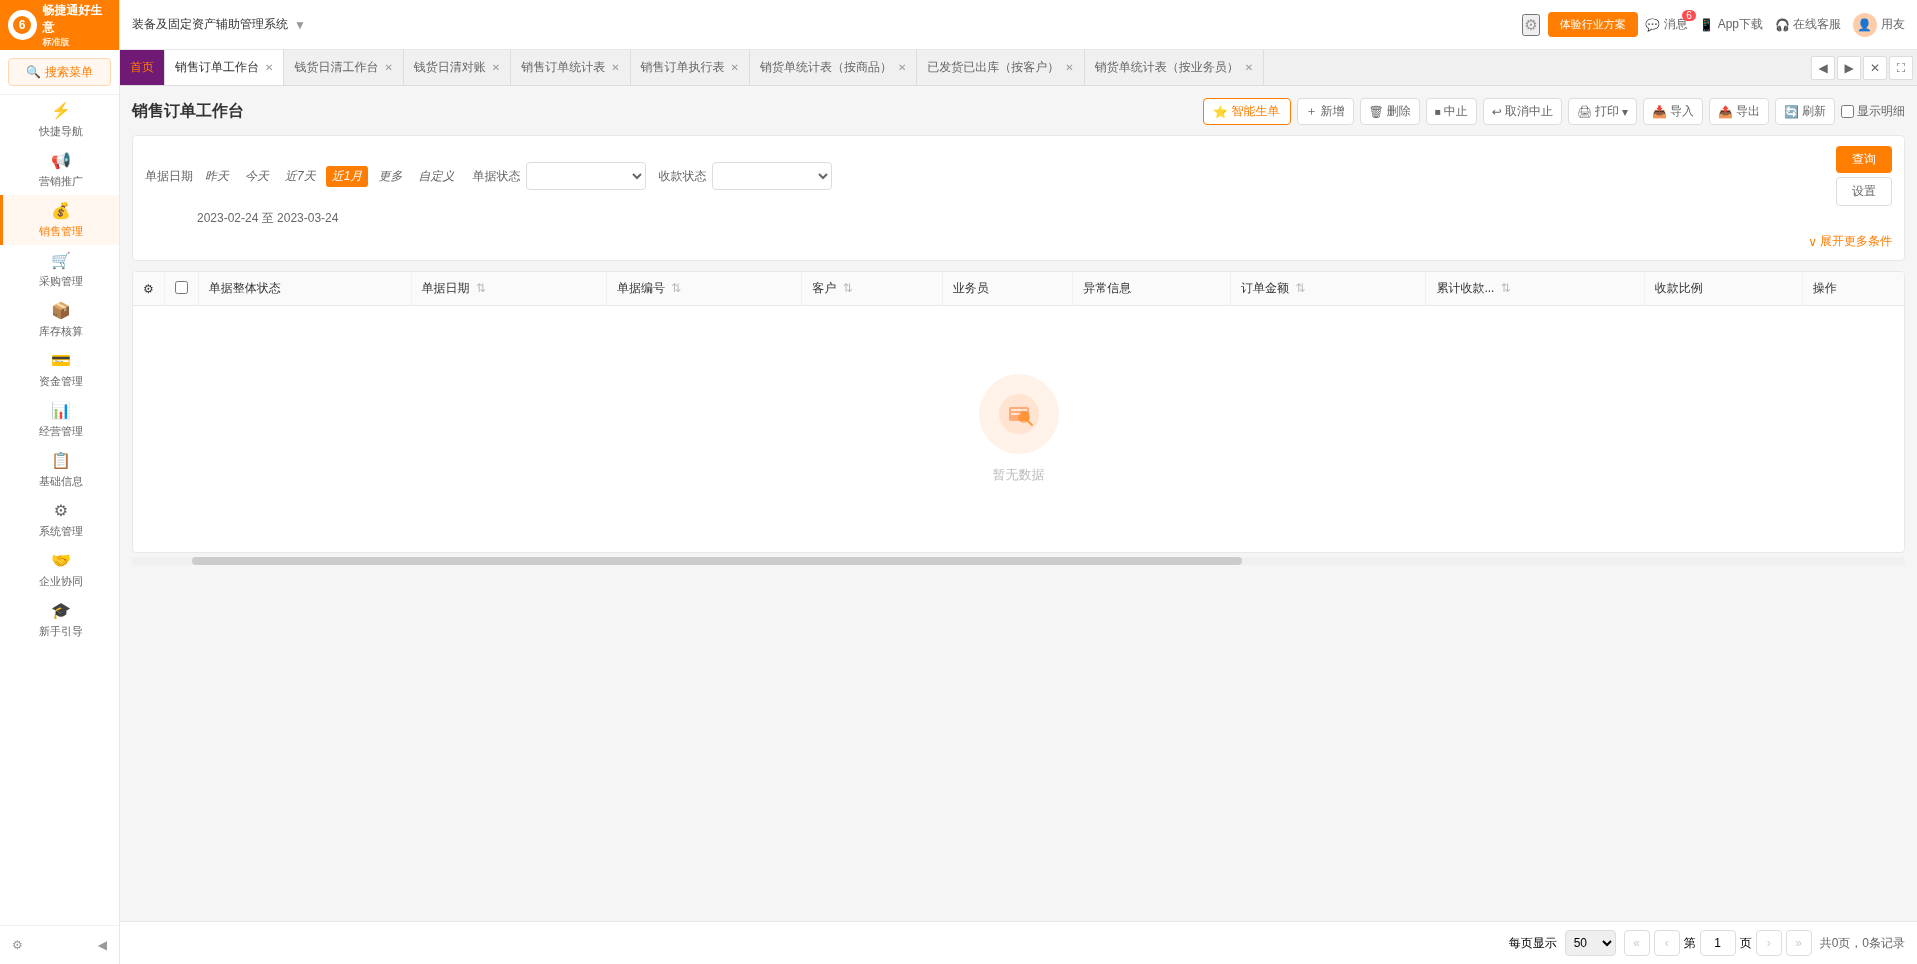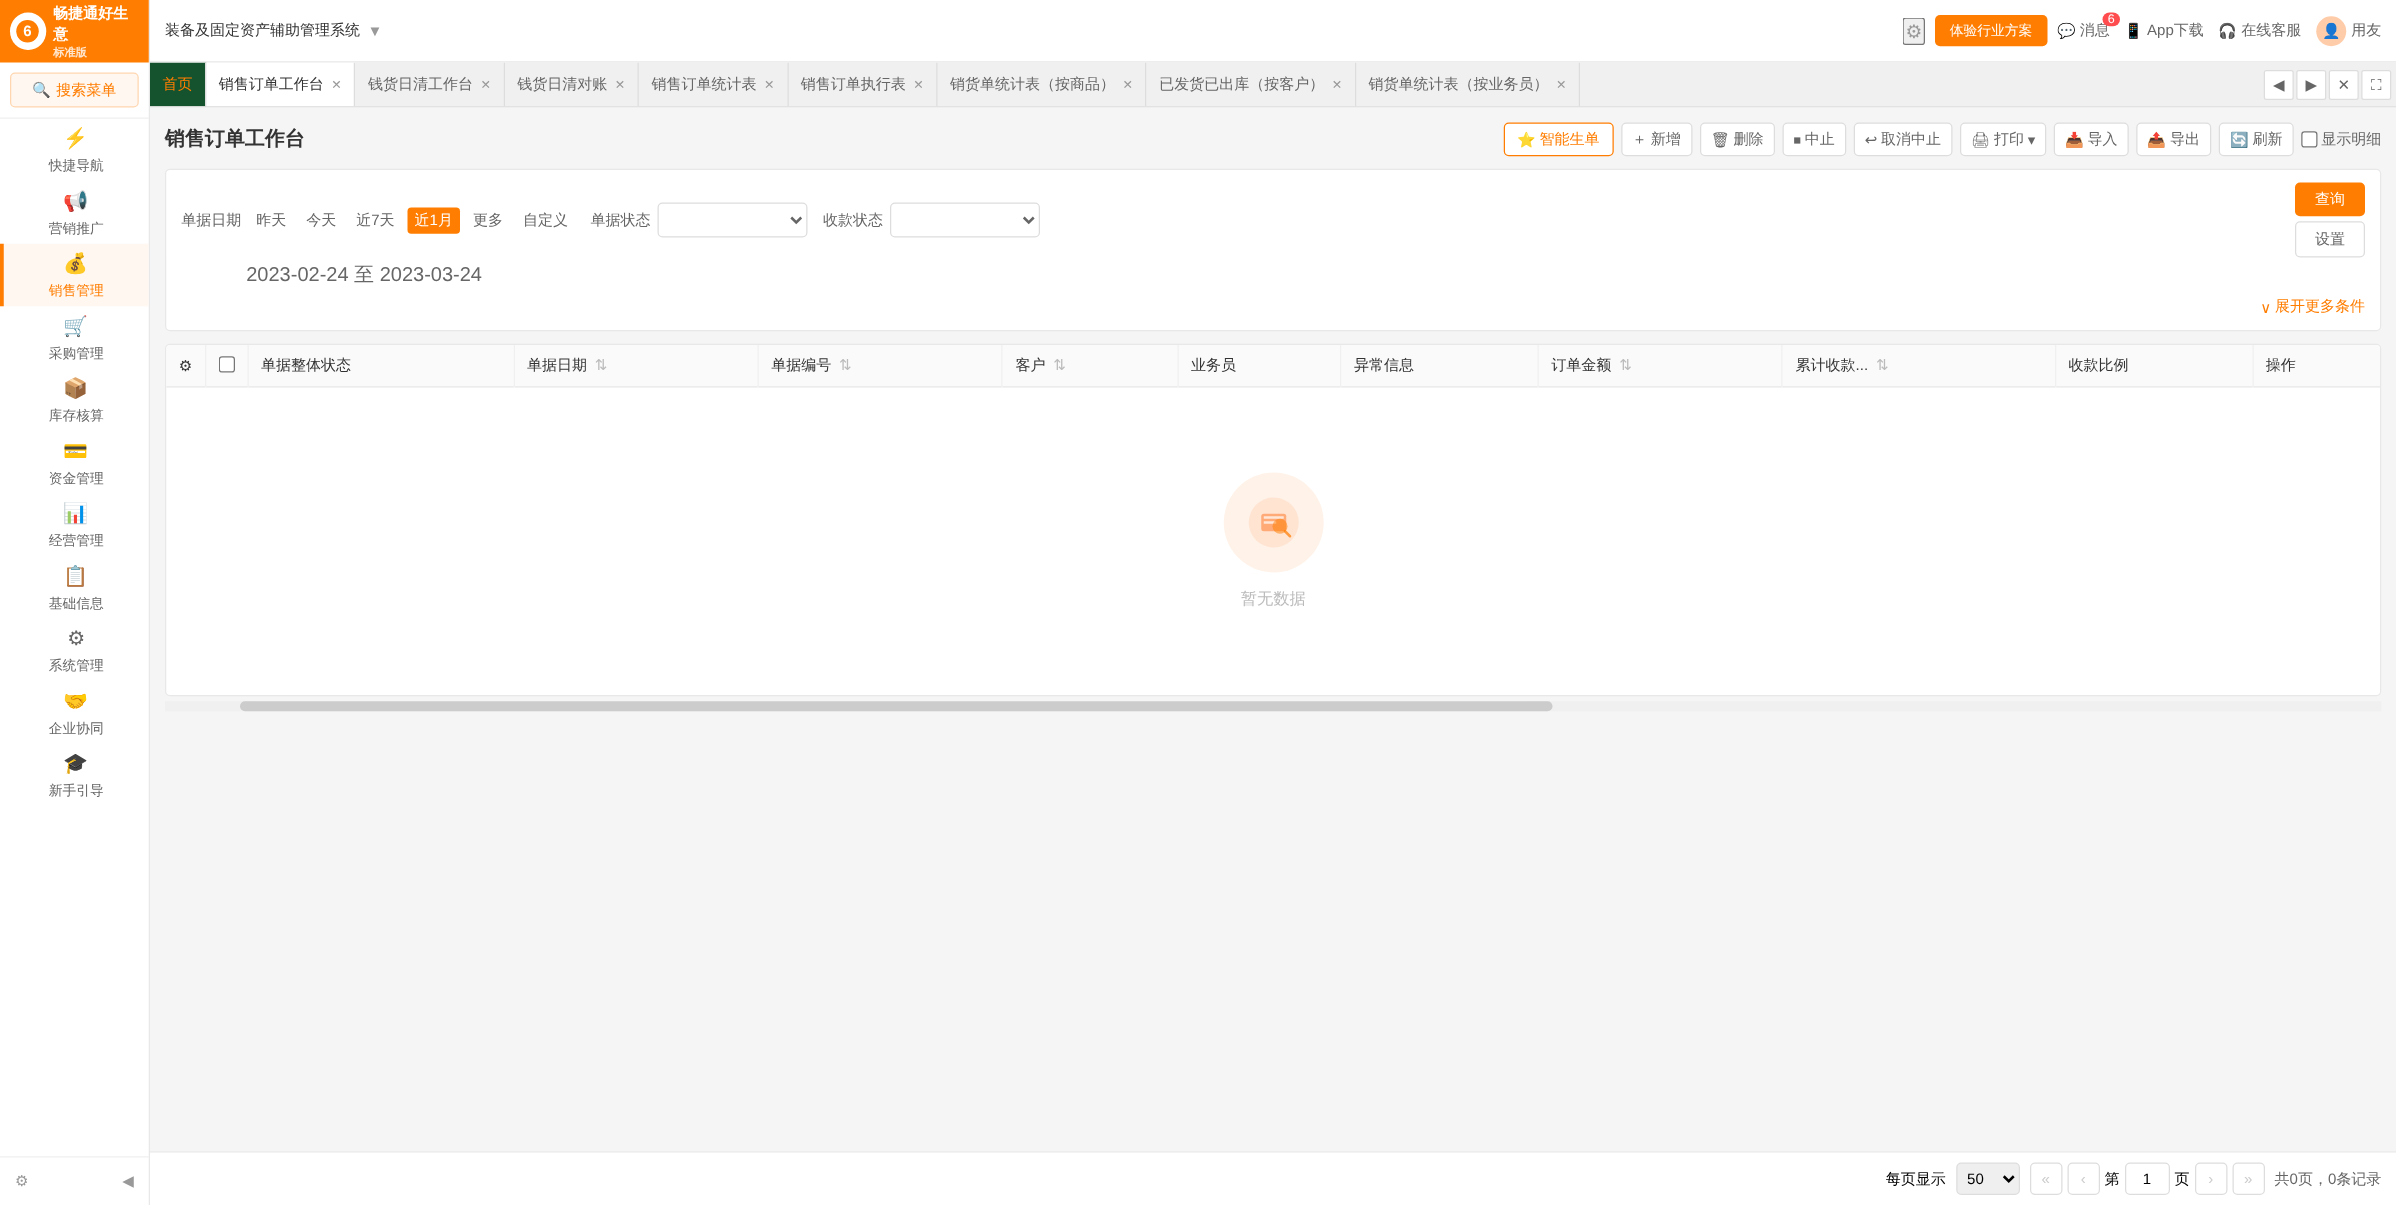--- a/index.html
+++ b/index.html
@@ -35,21 +35,21 @@
     .badge { background: #ff4d4f; color: white; border-radius: 10px; padding: 0 4px; font-size: 10px; position: absolute; top: -6px; right: -8px; }
     .topbar-link { cursor: pointer; display: flex; align-items: center; gap: 3px; color: #666; }
     .avatar-area { display: flex; align-items: center; gap: 4px; cursor: pointer; }
     .avatar { width: 24px; height: 24px; background: #ffccaa; border-radius: 50%; display: flex; align-items: center; justify-content: center; color: #ff7d00; font-size: 12px; }
 
     
     .tabbar { height: 36px; background: #f0f0f0; display: flex; align-items: center; overflow: hidden; flex-shrink: 0; border-bottom: 1px solid #ddd; }
     .tab { height: 100%; display: flex; align-items: center; padding: 0 10px; gap: 4px; cursor: pointer; color: #666; white-space: nowrap; border-right: 1px solid #ddd; font-size: 12px; position: relative; }
     .tab.active { background: white; color: #333; font-weight: 500; }
     .tab-close { color: #999; cursor: pointer; font-size: 10px; margin-left: 2px; }
-    .tab-home { background: #14532d; color: #ff7d00; font-weight: 500; }
+    .tab-home { background: #701a75; color: #ff7d00; font-weight: 500; }
     .tabbar-actions { display: flex; align-items: center; margin-left: auto; padding: 0 4px; gap: 2px; }
     .tabbar-action-btn { width: 24px; height: 24px; display: flex; align-items: center; justify-content: center; cursor: pointer; color: #666; border: 1px solid #ddd; border-radius: 2px; background: white; }
 
     
     .page-content { flex: 1; overflow: auto; padding: 12px; background: #f5f5f5; }
 
     
     .page-header { display: flex; align-items: center; justify-content: space-between; margin-bottom: 10px; }
     .page-title { font-size: 16px; font-weight: 600; color: #333; }
     .page-actions { display: flex; align-items: center; gap: 6px; }
@@ -62,23 +62,23 @@
     .subtab { padding: 4px 10px; cursor: pointer; color: #666; border-radius: 3px; white-space: nowrap; font-size: 12px; }
     .subtab.active { background: #fff7f0; color: #ff7d00; font-weight: 500; }
     .subtab-badge { background: #ff4d4f; color: white; border-radius: 10px; padding: 0 4px; font-size: 10px; margin-left: 2px; }
 
     
     .filter-area { background: white; border: 1px solid #e8e8e8; border-radius: 4px; padding: 10px 12px; margin-bottom: 10px; }
     .filter-row { display: flex; align-items: center; gap: 12px; flex-wrap: wrap; }
     .filter-item { display: flex; align-items: center; gap: 6px; }
     .filter-label { color: #666; white-space: nowrap; }
     .filter-date-group { display: flex; align-items: center; gap: 4px; }
-    .filter-date-btn { padding: 2px 6px; cursor: pointer; color: #666; border-radius: 3px; border: none; background: none; font-size: 12px; }
+    .filter-date-btn { padding: 2px 6px; cursor: pointer; color: #666; border-radius: 3px; border: none; background: none; font-size: 12px; font-style: italic; }
     .filter-date-btn.active { background: #ff7d00; color: white; border-radius: 3px; }
-    .filter-date-range { color: #666; font-size: 16px; margin-top: 2px; }
+    .filter-date-range { color: #666; font-size: 12px; margin-top: 2px; }
     .filter-select { height: 28px; border: 1px solid #ddd; border-radius: 4px; padding: 0 6px; min-width: 120px; color: #666; background: white; cursor: pointer; }
     .filter-expand { color: #ff7d00; cursor: pointer; display: flex; align-items: center; gap: 3px; font-size: 12px; margin-left: auto; }
     .query-btn { background: #ff7d00; color: white; border: none; border-radius: 4px; padding: 5px 16px; cursor: pointer; font-size: 12px; }
     .set-btn { background: white; border: 1px solid #ddd; color: #666; border-radius: 4px; padding: 5px 12px; cursor: pointer; font-size: 12px; }
     .filter-right { display: flex; flex-direction: column; gap: 4px; margin-left: auto; }
 
     
     .result-bar { display: flex; align-items: center; justify-content: space-between; margin-bottom: 8px; }
     .result-count { color: #666; }
     .result-count span { color: #ff7d00; font-weight: bold; }

